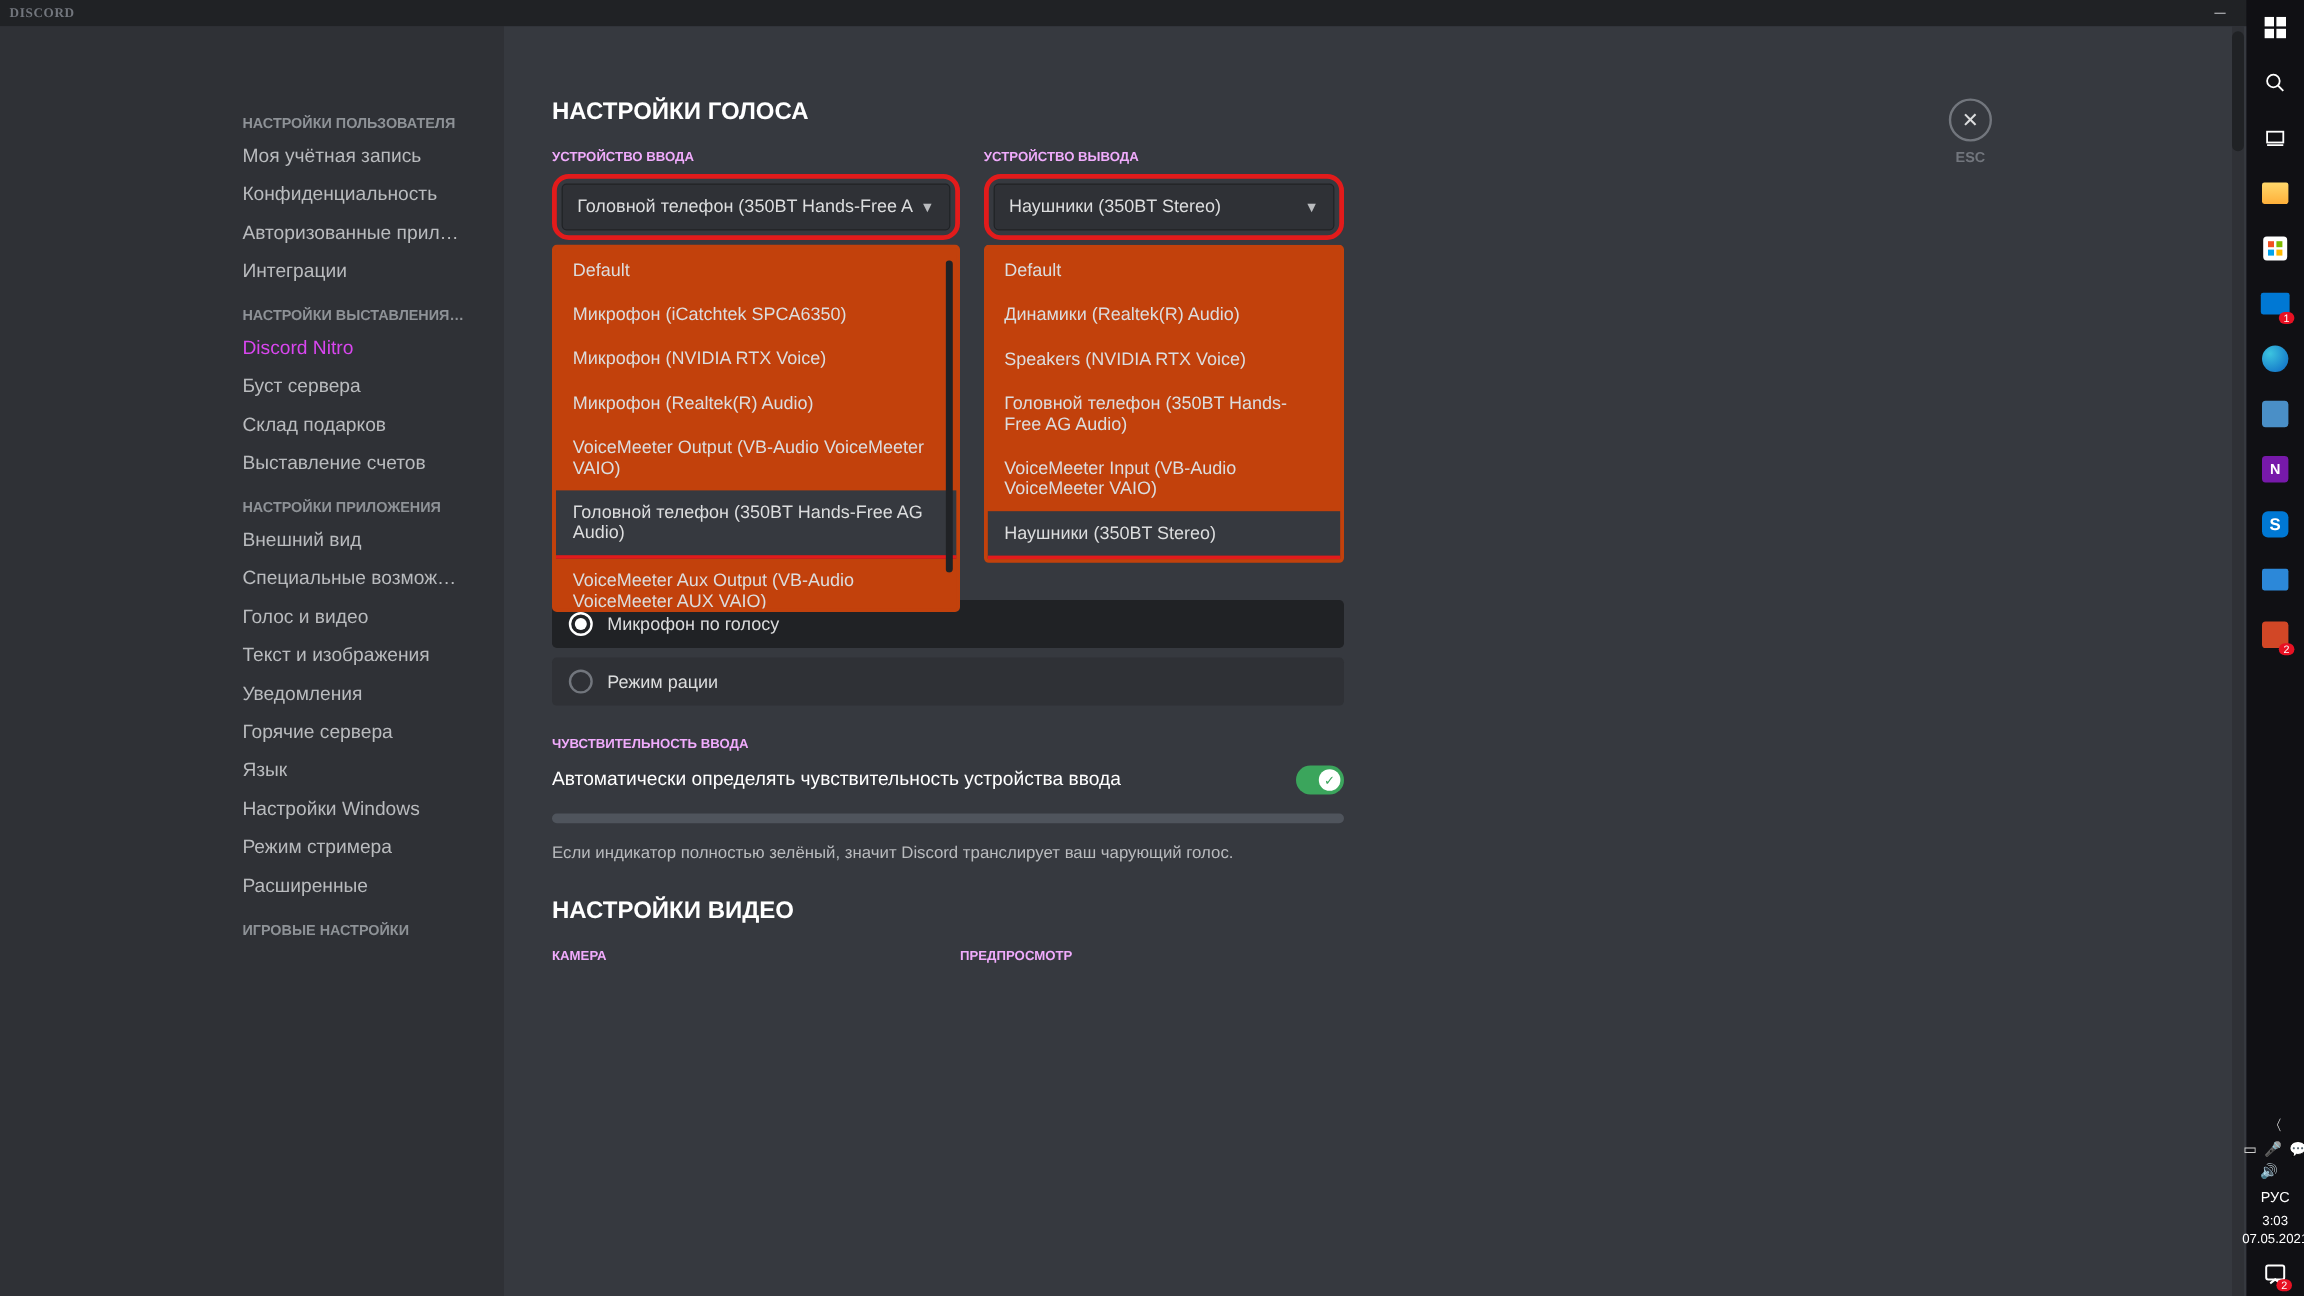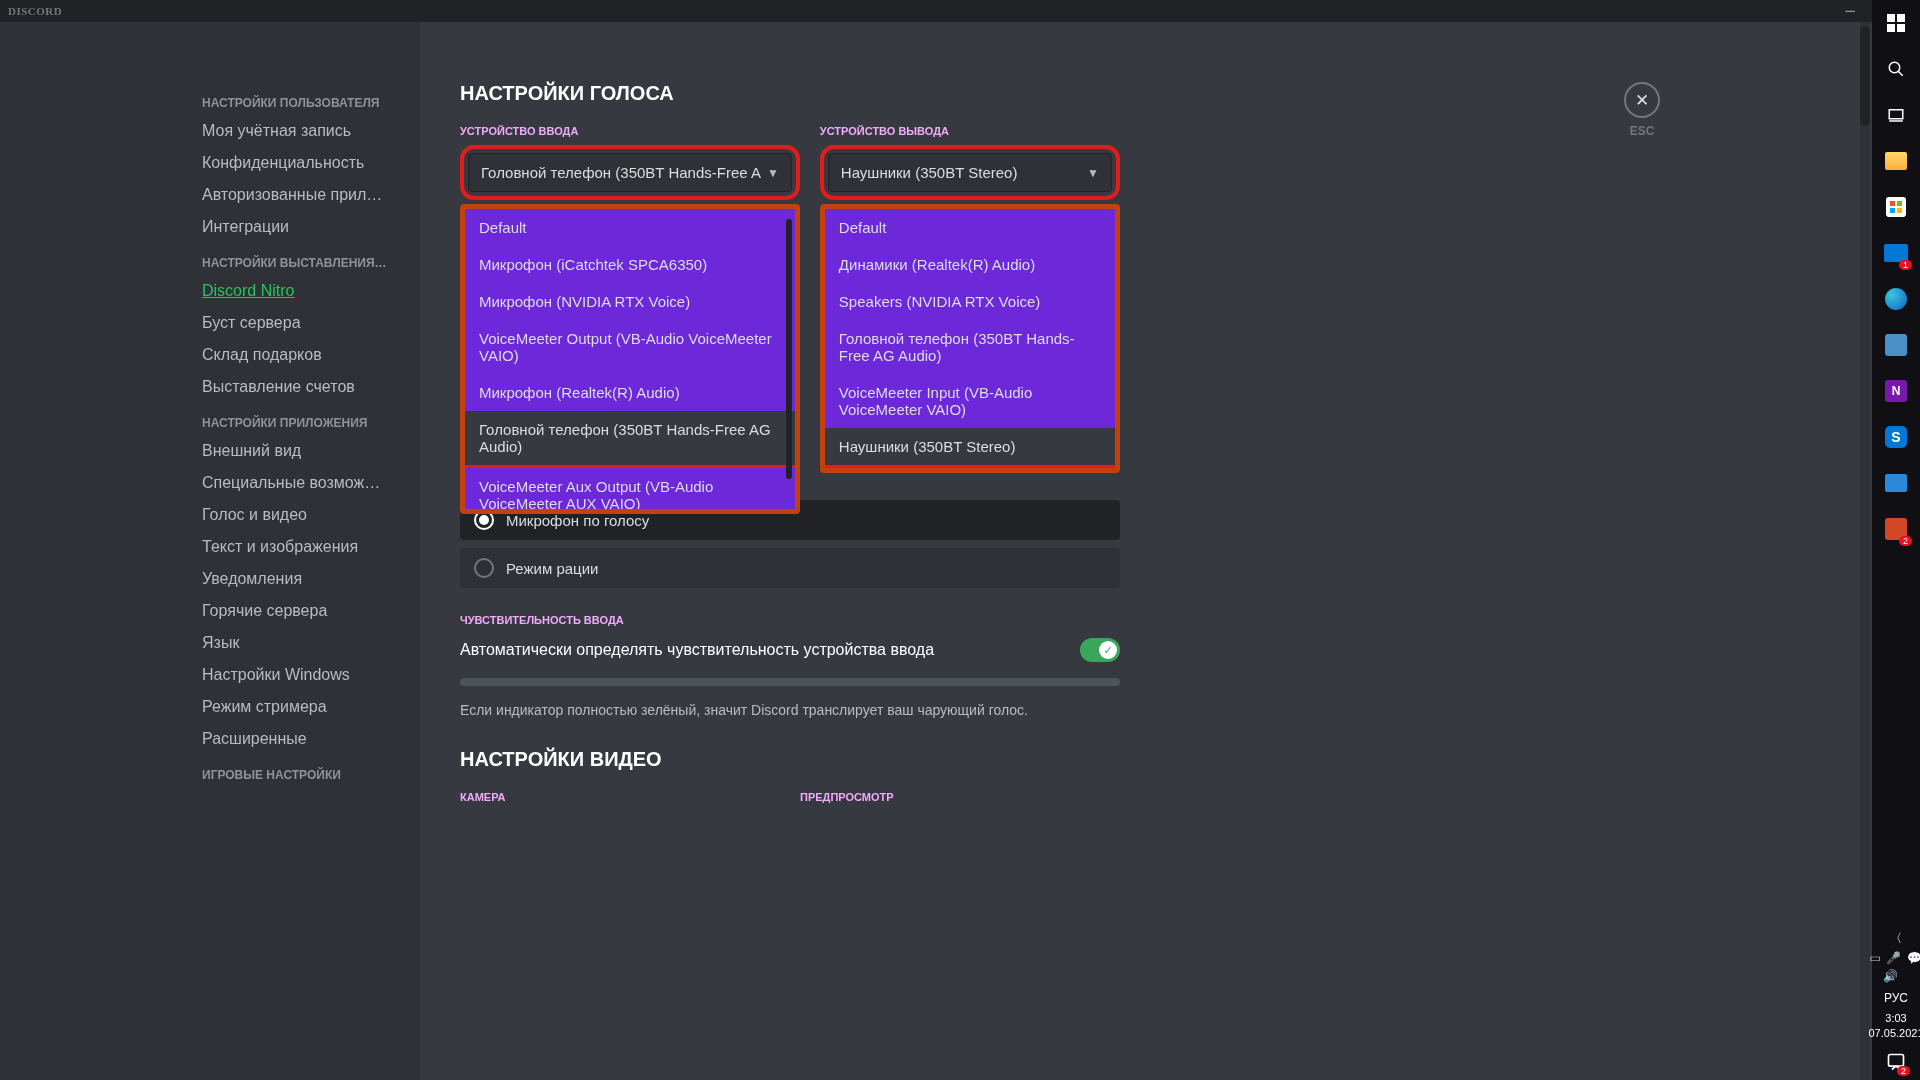--- a/index.html
+++ b/index.html
@@ -9,40 +9,40 @@
 .titlebar-logo { font-size: 11px; font-weight: 700; color: #72767d; letter-spacing: 0.5px; }
 .titlebar-controls { display: flex; gap: 0; }
 .titlebar-btn { width: 28px; height: 22px; display: flex; align-items: center; justify-content: center; color: #b9bbbe; font-size: 13px; }
 
 .app-body { display: flex; height: calc(100% - 22px); }
 
 .sidebar { width: 420px; background: #2f3136; overflow-y: auto; padding: 60px 10px 40px 10px; }
 .sidebar-content { width: 218px; margin-left: auto; margin-right: 0; }
 .sidebar-header { font-size: 12px; font-weight: 700; color: #8e9297; text-transform: uppercase; padding: 6px 10px; margin-top: 8px; white-space: nowrap; overflow: hidden; text-overflow: ellipsis; }
 .sidebar-item { padding: 6px 10px; border-radius: 4px; color: #b9bbbe; font-size: 16px; cursor: pointer; margin-bottom: 2px; white-space: nowrap; overflow: hidden; text-overflow: ellipsis; }
-.sidebar-item.nitro { color: #22c55e; text-decoration: underline; }
+.sidebar-item.nitro { color: #d946ef; }
 
 .main { flex: 1; background: #36393f; overflow-y: auto; padding: 60px 40px 40px 40px; position: relative; }
 .main-content { width: 660px; }
 .close-area { position: absolute; right: 260px; top: 60px; text-align: center; }
 .close-btn { width: 36px; height: 36px; border: 2px solid #72767d; border-radius: 50%; display: flex; align-items: center; justify-content: center; color: #dcddde; font-size: 17px; cursor: pointer; margin-bottom: 6px; }
 .close-label { font-size: 12px; color: #72767d; font-weight: 600; }
 
 .section-title { font-size: 20px; font-weight: 600; color: #fff; margin-bottom: 20px; }
 .field-label { font-size: 11px; font-weight: 700; color: #f0abfc; text-transform: uppercase; margin-bottom: 8px; }
 
 .two-col { display: flex; gap: 20px; margin-bottom: 20px; }
 .col { flex: 1; position: relative; }
 
 .select-box { background: #2f3136; border: 1px solid #202225; border-radius: 4px; padding: 10px 12px; display: flex; align-items: center; justify-content: space-between; cursor: pointer; color: #dcddde; font-size: 15px; }
 .select-box .text { white-space: nowrap; overflow: hidden; text-overflow: ellipsis; }
 .chevron { font-size: 12px; color: #b9bbbe; margin-left: 6px; }
 .red-ring { border: 4px solid #e21b1b; border-radius: 14px; padding: 4px; }
 
-.dropdown { position: absolute; top: 100%; left: 0; right: 0; background: #6d28d9; margin-top: 4px; border: 5px solid #c2410c; border-radius: 4px; z-index: 100; overflow: hidden; }
+.dropdown { position: absolute; top: 100%; left: 0; right: 0; background: #c2410c; margin-top: 4px; border: 3px solid #c2410c; border-radius: 4px; z-index: 100; overflow: hidden; }
 .dropdown-scroll { max-height: 300px; overflow-y: auto; }
 .dropdown-item { padding: 10px 14px; color: #dcddde; font-size: 15px; cursor: pointer; }
 .dropdown-item.selected { background: #36393f; }
 .red-underline { border-bottom: 3px solid #e21b1b; }
 
 .dropdown-scrollbar { position: absolute; right: 3px; top: 10px; width: 6px; height: 260px; background: #202225; border-radius: 3px; }
 
 .radio-group { margin-top: 280px; }
 .radio-option { background: #2f3136; border-radius: 4px; padding: 10px 14px; display: flex; align-items: center; gap: 12px; margin-bottom: 8px; cursor: pointer; font-size: 15px; color: #dcddde; }
 .radio-option.selected { background: #202225; }
@@ -126,22 +126,22 @@
             <div class="select-box">
               <span class="text">Головной телефон (350BT Hands-Free A</span>
               <span class="chevron">▼</span>
             </div>
           </div>
           <div class="dropdown">
             <div class="dropdown-scroll" id="input-dropdown">
                 <div class="dropdown-item">Default</div>
                 <div class="dropdown-item">Микрофон (iCatchtek SPCA6350)</div>
                 <div class="dropdown-item">Микрофон (NVIDIA RTX Voice)</div>
+                <div class="dropdown-item">Микрофон (Realtek(R) Audio)</div>
                 <div class="dropdown-item">VoiceMeeter Output (VB-Audio VoiceMeeter VAIO)</div>
-                <div class="dropdown-item">Микрофон (Realtek(R) Audio)</div>
                 <div class="dropdown-item selected red-underline">Головной телефон (350BT Hands-Free AG Audio)</div>
                 <div class="dropdown-item">VoiceMeeter Aux Output (VB-Audio VoiceMeeter AUX VAIO)</div>
               </div>
             <div class="dropdown-scrollbar"></div>
           </div>
         </div>
 
         <div class="col">
           <div class="field-label">УСТРОЙСТВО ВЫВОДА</div>
           <div class="red-ring">

